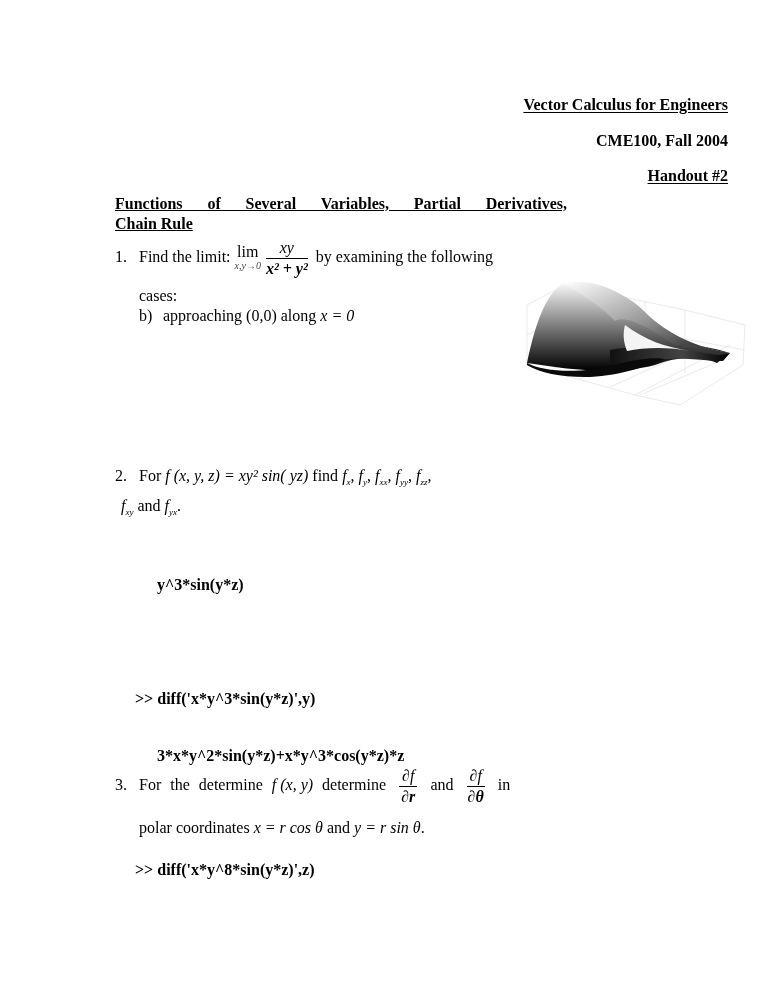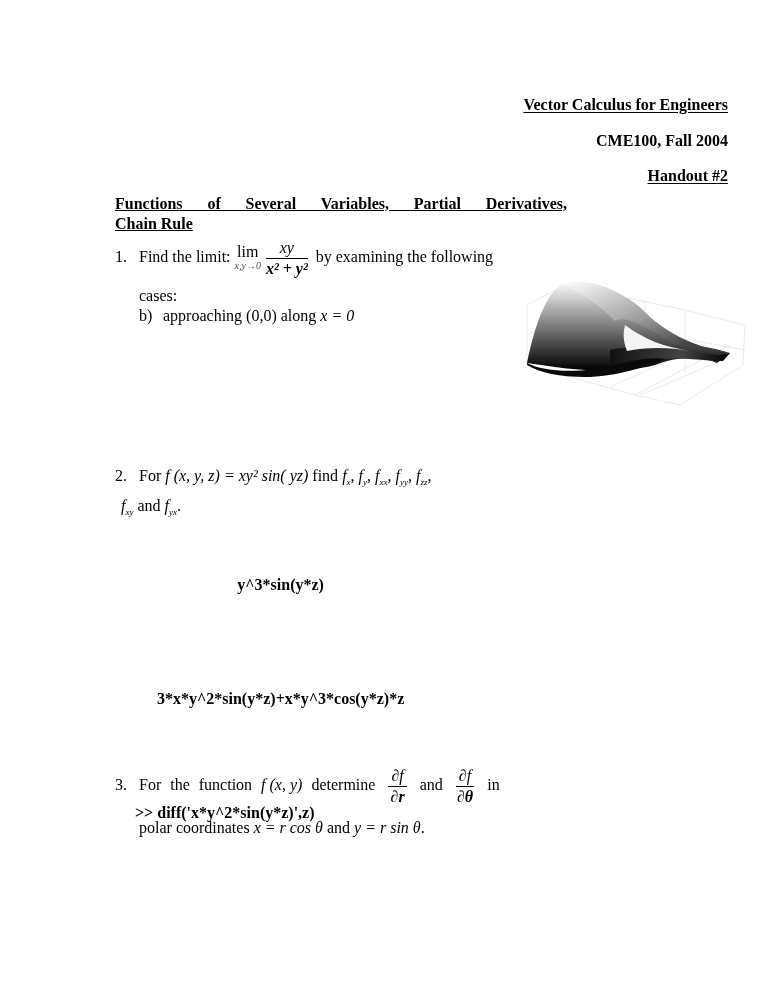--- a/index.html
+++ b/index.html
@@ -97,30 +97,31 @@
   <span class="m">f<sub class="s">yy</sub></span>,
   <span class="m">f<sub class="s">zz</sub></span>,
 </div>
 <div class="abs" style="left:121px; top:496px; line-height:20px;">
   <span class="m">f<sub class="s">xy</sub></span>
   <span>and</span>
   <span class="m">f<sub class="s">yx</sub></span>.
 </div>
 
 <div class="abs code" style="left:135px; top:537px;">
-  <div style="padding-left:22px;text-align:center;">y^3*sin(y*z)</div>
+  <div style="padding-left:22px;">y^3*sin(y*z)</div>
   <div style="height:19px;"></div>
+  <div><span>&gt;&gt; </span><span>diff('x*y^3*sin(y*z)',y)</span></div>
   <div style="padding-left:22px;">3*x*y^2*sin(y*z)+x*y^3*cos(y*z)*z</div>
   <div style="height:19px;"></div>
-  <div><span>&gt;&gt; </span><span>diff('x*y^2*sin(y*z)',z)</span></div>
+  <div><span>&gt;&gt; </span><span>diff('x*y^8*sin(y*z)',z)</span></div>
   
 </div>
 
 <div class="abs" style="left:115px; top:766px; width:460px; line-height:20px; word-spacing:5px;">
-  <span class="num" style="word-spacing:0;">3.</span><span>For the function</span>
+  <span class="num" style="word-spacing:0;">3.</span><span>For the determine</span>
   <span class="m" style="word-spacing:0;margin-top:36px;">f (x, y)</span>
   <span>determine</span>
   <span class="frac m" style="word-spacing:0;"><span class="top">∂f</span><span class="bot">∂r</span></span>
   <span>and</span>
   <span class="frac m" style="word-spacing:0;"><span class="top">∂f</span><span class="bot">∂θ</span></span>
   <span>in</span>
 </div>
 <div class="abs" style="left:139px; top:818px; line-height:20px;">
   <span>polar coordinates</span>
   <span class="m">x = r cos θ</span>

